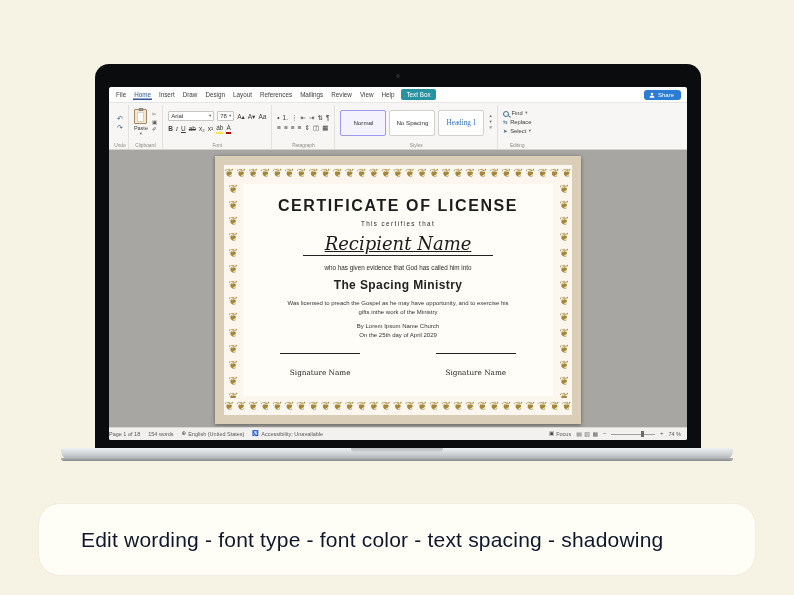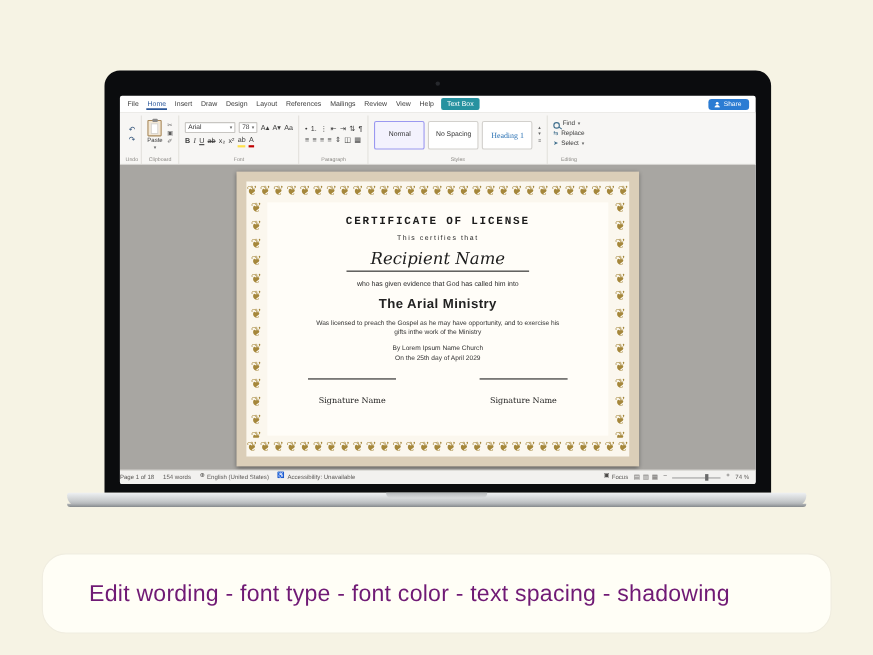--- a/index.html
+++ b/index.html
@@ -90,26 +90,26 @@
     font-family:"DejaVu Sans",sans-serif;}
   .orn.h{left:0;right:0;height:17px;font-size:12px;line-height:17px;
     letter-spacing:2px;text-align:center;}
   .orn.top{top:0;} .orn.bottom{bottom:0;}
   .orn.v{top:17px;bottom:17px;width:17px;writing-mode:vertical-rl;
     font-size:12px;letter-spacing:2px;text-align:center;line-height:17px;}
   .orn.left{left:0;} .orn.right{right:0;}
   .cert{position:absolute;left:19px;right:19px;top:19px;bottom:19px;
     background:#fffdf8;display:flex;flex-direction:column;align-items:center;
     padding-top:13px;box-sizing:border-box;color:#1c1c1c;}
-  .cert-title{font-family:Liberation Mono, monospace;font-weight:bold;font-size:10px;
+  .cert-title{font-family:Liberation Sans, sans-serif;font-weight:bold;font-size:16px;
     letter-spacing:1.6px;}
   .cert-sub{font-size:6.3px;letter-spacing:1.4px;margin-top:5px;color:#2a2a2a;}
   .name-wrap{margin-top:7px;border-bottom:1px solid #222;padding:0 22px 1px 22px;}
-  .cert-name{font-family:"DejaVu Serif",serif;font-style:italic;font-size:15px;
-    line-height:1.1;}
+  .cert-name{font-family:"DejaVu Serif",serif;font-style:italic;font-size:18px;
+    line-height:1.1;text-decoration:underline;}
   .cert-evidence{font-size:6.3px;margin-top:8px;color:#2a2a2a;}
   .cert-ministry{font-size:12px;font-weight:bold;margin-top:7px;letter-spacing:.4px;color:#222;}
   .cert-body{font-size:6px;margin-top:7px;line-height:1.55;text-align:center;color:#333;}
   .cert-church{font-size:6px;margin-top:5px;color:#333;}
   .cert-date{font-size:6px;margin-top:3px;color:#333;}
   .sigrow{display:flex;justify-content:space-between;width:76%;margin-top:15px;}
   .sig{width:80px;border-top:1px solid #222;text-align:center;
     font-family:"DejaVu Serif",serif;font-size:7.3px;padding-top:14px;}
   
   .statusbar{height:12px;flex:none;background:#f2f1ef;border-top:1px solid #d8d6d3;
@@ -119,21 +119,21 @@
   .sb-right{margin-left:auto;display:flex;align-items:center;gap:5px;}
   .sb-icon{font-size:5.5px;line-height:1;color:#4c4a48;}
   .viewicons{display:flex;gap:2.5px;font-size:6px;color:#6a6866;line-height:1;}
   .slider-track{width:44px;height:1px;background:#a0a0a0;position:relative;}
   .slider-thumb{position:absolute;left:30px;top:-2.5px;width:2.5px;height:6px;background:#6a6a6a;}
   
   .caption{position:absolute;left:38px;top:503px;width:718px;height:73px;
     background:#fffef6;border:1px solid #f0ede0;border-radius:22px;
     display:flex;flex-direction:column;justify-content:center;gap:3px;
     padding-left:42px;box-sizing:border-box;}
-  .caption div{font-size:21px;color:#701a75;line-height:29px;letter-spacing:.2px;}
+  .caption div{font-size:21px;color:#0f172a;line-height:29px;letter-spacing:.2px;}
 </style>
 </head>
 <body>
 
 <div class="laptop">
   <div class="camera"></div>
 
   <div class="screen">
 
     <div class="menubar">
@@ -279,21 +279,21 @@
           <span class="orn v left">❦❦❦❦❦❦❦❦❦❦❦❦❦❦❦❦❦❦❦❦❦❦❦❦</span>
           <span class="orn v right">❦❦❦❦❦❦❦❦❦❦❦❦❦❦❦❦❦❦❦❦❦❦❦❦</span>
 
           <div class="cert">
             <div class="cert-title">CERTIFICATE OF LICENSE</div>
             <div class="cert-sub">This certifies that</div>
             <div class="name-wrap">
               <span class="cert-name">Recipient Name</span>
             </div>
             <div class="cert-evidence">who has given evidence that God has called him into</div>
-            <div class="cert-ministry">The Arial Ministry</div>
+            <div class="cert-ministry">The Spacing Ministry</div>
             <div class="cert-body">
               <div>Was licensed to preach the Gospel as he may have opportunity, and to exercise his</div>
               <div>gifts inthe work of the Ministry</div>
             </div>
             <div class="cert-church">By Lorem Ipsum Name Church</div>
             <div class="cert-date">On the 25th day of April 2029</div>
             <div class="sigrow">
               <div class="sig">Signature Name</div>
               <div class="sig">Signature Name</div>
             </div>

